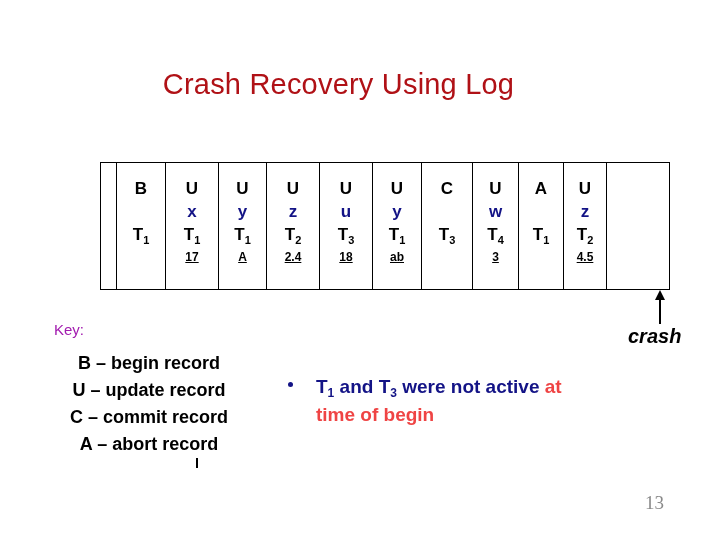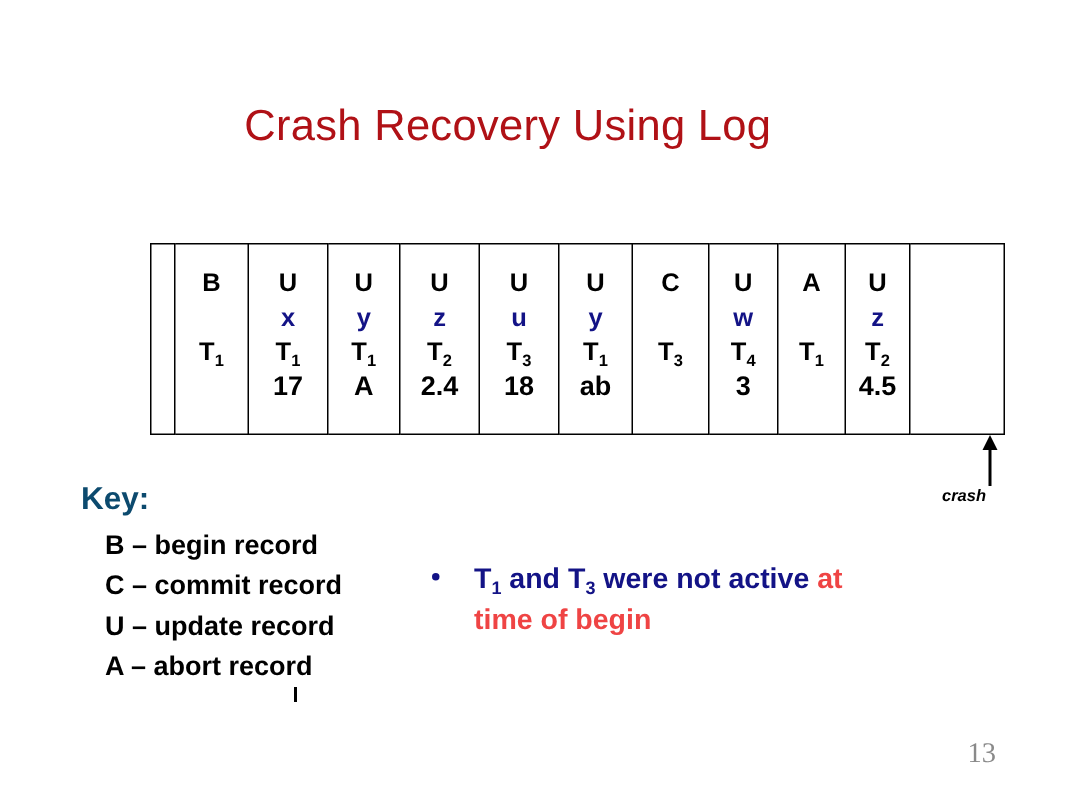--- a/index.html
+++ b/index.html
@@ -56,21 +56,21 @@
   .ln {
     display: block;
     height: 23px;
     line-height: 23px;
     white-space: nowrap;
   }
   .ln.blank { color: transparent; }
   .ln-item   { color: #000000; }
   .ln-var    { color: #131386; }
   .ln-txn    { color: #000000; text-align: center; }
-  .ln-val    { color: #000000; font-size: 18px; }
+  .ln-val    { color: #000000; font-size: 12px; text-decoration: underline; }
   .sub {
     font-size: 11px;
     vertical-align: baseline;
     position: relative;
     top: 4px;
   }
 
   
   .c0 { width: 15px; }
   .c1 { width: 48px; }
@@ -90,49 +90,50 @@
     position: absolute;
     left: 652px;
     top: 290px;
     width: 16px;
     height: 34px;
   }
   #crash-label {
     position: absolute;
     left: 628px;
     top: 325px;
-    font-size: 11px;
+    font-size: 20px;
     font-weight: bold;
     font-style: italic;
     color: #000000;
     white-space: nowrap;
   }
 
   
   #key-heading {
     position: absolute;
     left: 54px;
     top: 321px;
-    font-size: 21px;
-    font-weight: bold;
-    color: #0c4a6e;
+    font-size: 15px;
+    font-weight: normal;
+    color: #a21caf;
     white-space: nowrap;
   }
   #key-list {
     position: absolute;
     left: 70px;
     top: 350px;
   }
   #key-list .key-row {
     font-size: 18px;
     font-weight: bold;
     color: #000000;
     height: 27px;
     line-height: 27px;
     white-space: nowrap;
+    text-align: center;
   }
 
   
   #note-block {
     position: absolute;
     left: 288px;
     top: 374px;
     width: 400px;
   }
   #note-bullet {
@@ -292,22 +293,22 @@
   <svg width="16" height="34" viewBox="0 0 16 34">
     <line x1="8" y1="34" x2="8" y2="7" stroke="#000000" stroke-width="2"></line>
     <polygon points="8,0 3,10 13,10" fill="#000000"></polygon>
   </svg>
 </div>
 <div id="crash-label">crash</div>
 
 <div id="key-heading">Key:</div>
 <div id="key-list">
     <div class="key-row">B – begin record</div>
+    <div class="key-row">U – update record</div>
     <div class="key-row">C – commit record</div>
-    <div class="key-row">U – update record</div>
     <div class="key-row">A – abort record</div>
   </div>
 
 <div id="note-block">
   <span id="note-bullet"></span>
   <div id="note-lines">
     <span class="note-blue"><span>T</span><span class="sub-note">1</span><span> and T</span><span class="sub-note">3</span><span> were not active</span></span><span class="note-black"> at</span><br>
     <span class="note-black">time of begin</span>
   </div>
 </div>

